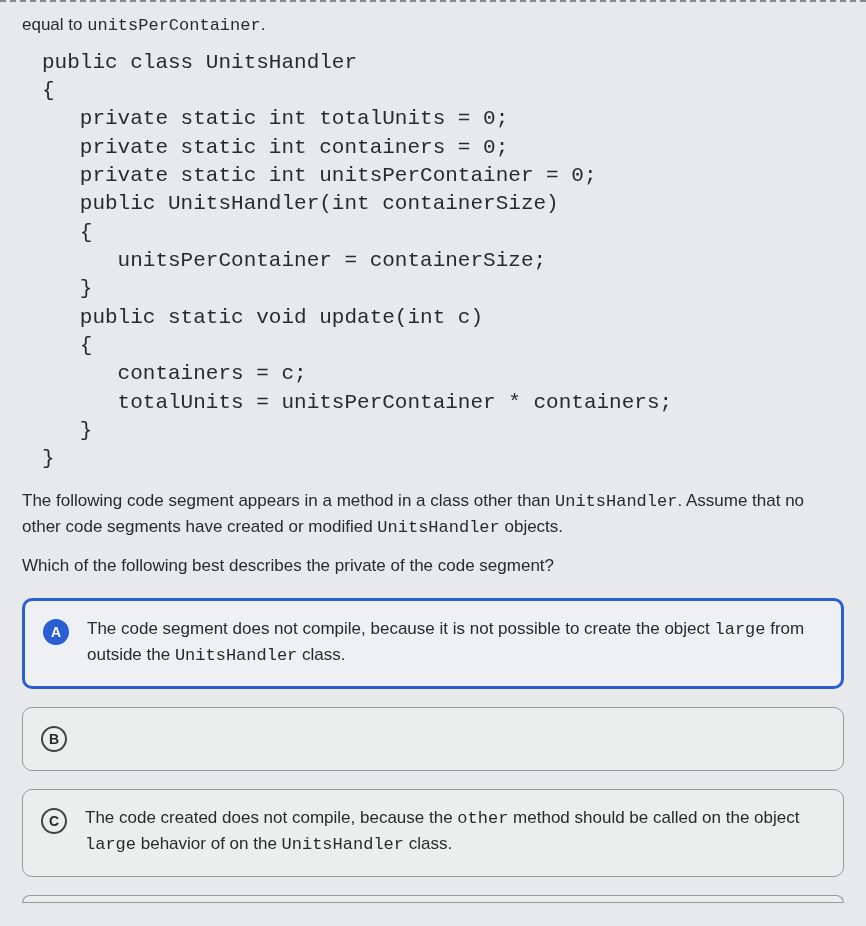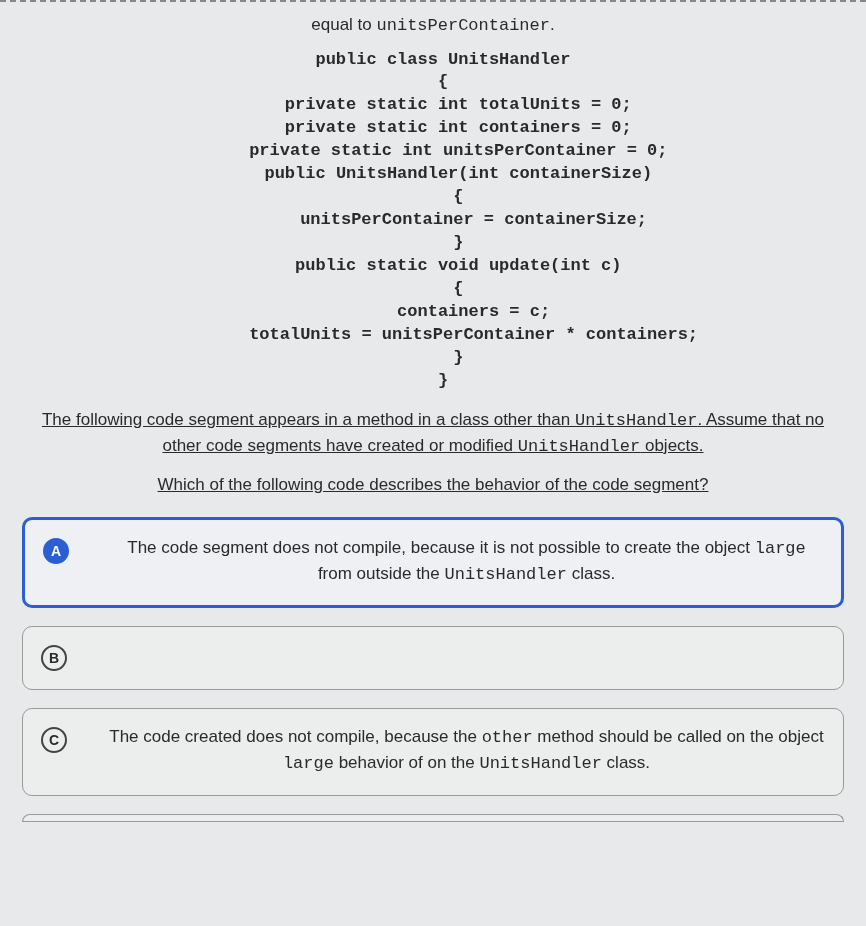--- a/index.html
+++ b/index.html
@@ -1,15 +1,15 @@
 <!DOCTYPE html>
 <html><head>
 <meta charset="utf-8">
 <style>
-  * { box-sizing: border-box; margin: 0; padding: 0; text-align: center; }
+  * { box-sizing: border-box; margin: 0; padding: 0; }
   body {
     width: 866px;
     height: 926px;
     background: #e8e9ea;
     font-family: Arial, Helvetica, sans-serif;
     color: #2a2a2a;
     padding: 12px 22px 0 22px;
     position: relative;
     overflow: hidden;
   }
@@ -20,27 +20,26 @@
     border-top: 2px dashed #888;
   }
   .question-stem { font-size: 17px; line-height: 1.5; }
   .intro-line { margin-bottom: 10px; }
   .code-inline {
     font-family: "Courier New", Courier, monospace;
     font-size: 17px;
   }
   .code-block {
     font-family: "Courier New", Courier, monospace;
-    font-size: 17px;
+    font-size: 21px;
     white-space: pre;
     margin: 6px 0 14px 20px;
     line-height: 1.35;
-    font-weight: bold;
   }
-  .paragraph { margin: 0 0 12px 0; text-decoration: underline; }
+  .paragraph { margin: 0 0 12px 0; }
   .choices { margin-top: 20px; }
   .choice {
     border: 1.5px solid #9a9a9a;
     border-radius: 10px;
     background: #eceded;
     padding: 16px 18px 18px 18px;
     margin-bottom: 18px;
     display: flex;
     gap: 18px;
     align-items: flex-start;
@@ -60,21 +59,21 @@
     font-size: 14px;
     font-weight: bold;
     flex-shrink: 0;
     margin-top: 2px;
   }
   .choice.selected .bubble {
     background: #2a5fd4;
     border-color: #2a5fd4;
     color: #fff;
   }
-  .choice-text { font-size: 17px; line-height: 1.45; margin-left: 23px; }
+  .choice-text { font-size: 17px; line-height: 1.45; }
   .partial-choice {
     border: 1.5px solid #9a9a9a;
     border-top-left-radius: 10px;
     border-top-right-radius: 10px;
     background: #eceded;
     height: 8px;
     margin-top: 0;
   }
 </style>
 </head>
@@ -101,21 +100,21 @@
       containers = c;
       totalUnits = unitsPerContainer * containers;
    }
 }</div>
 
   <p class="paragraph">
     <span>The following code segment appears in a method in a class other than </span><span class="code-inline">UnitsHandler</span><span>. Assume that no other code segments have created or modified </span><span class="code-inline">UnitsHandler</span><span> objects.</span>
   </p>
 
 
-  <p class="paragraph">Which of the following code describes the behavior of the code segment?</p>
+  <p class="paragraph">Which of the following best describes the private of the code segment?</p>
 </div>
 
 <div class="choices">
 
   <div class="choice selected">
     <div class="bubble">A</div>
     <div class="choice-text">
       <span>The code segment does not compile, because it is not possible to create the object </span><span class="code-inline">large</span><span> from outside the </span><span class="code-inline">UnitsHandler</span><span> class.</span>
     </div>
   </div>

